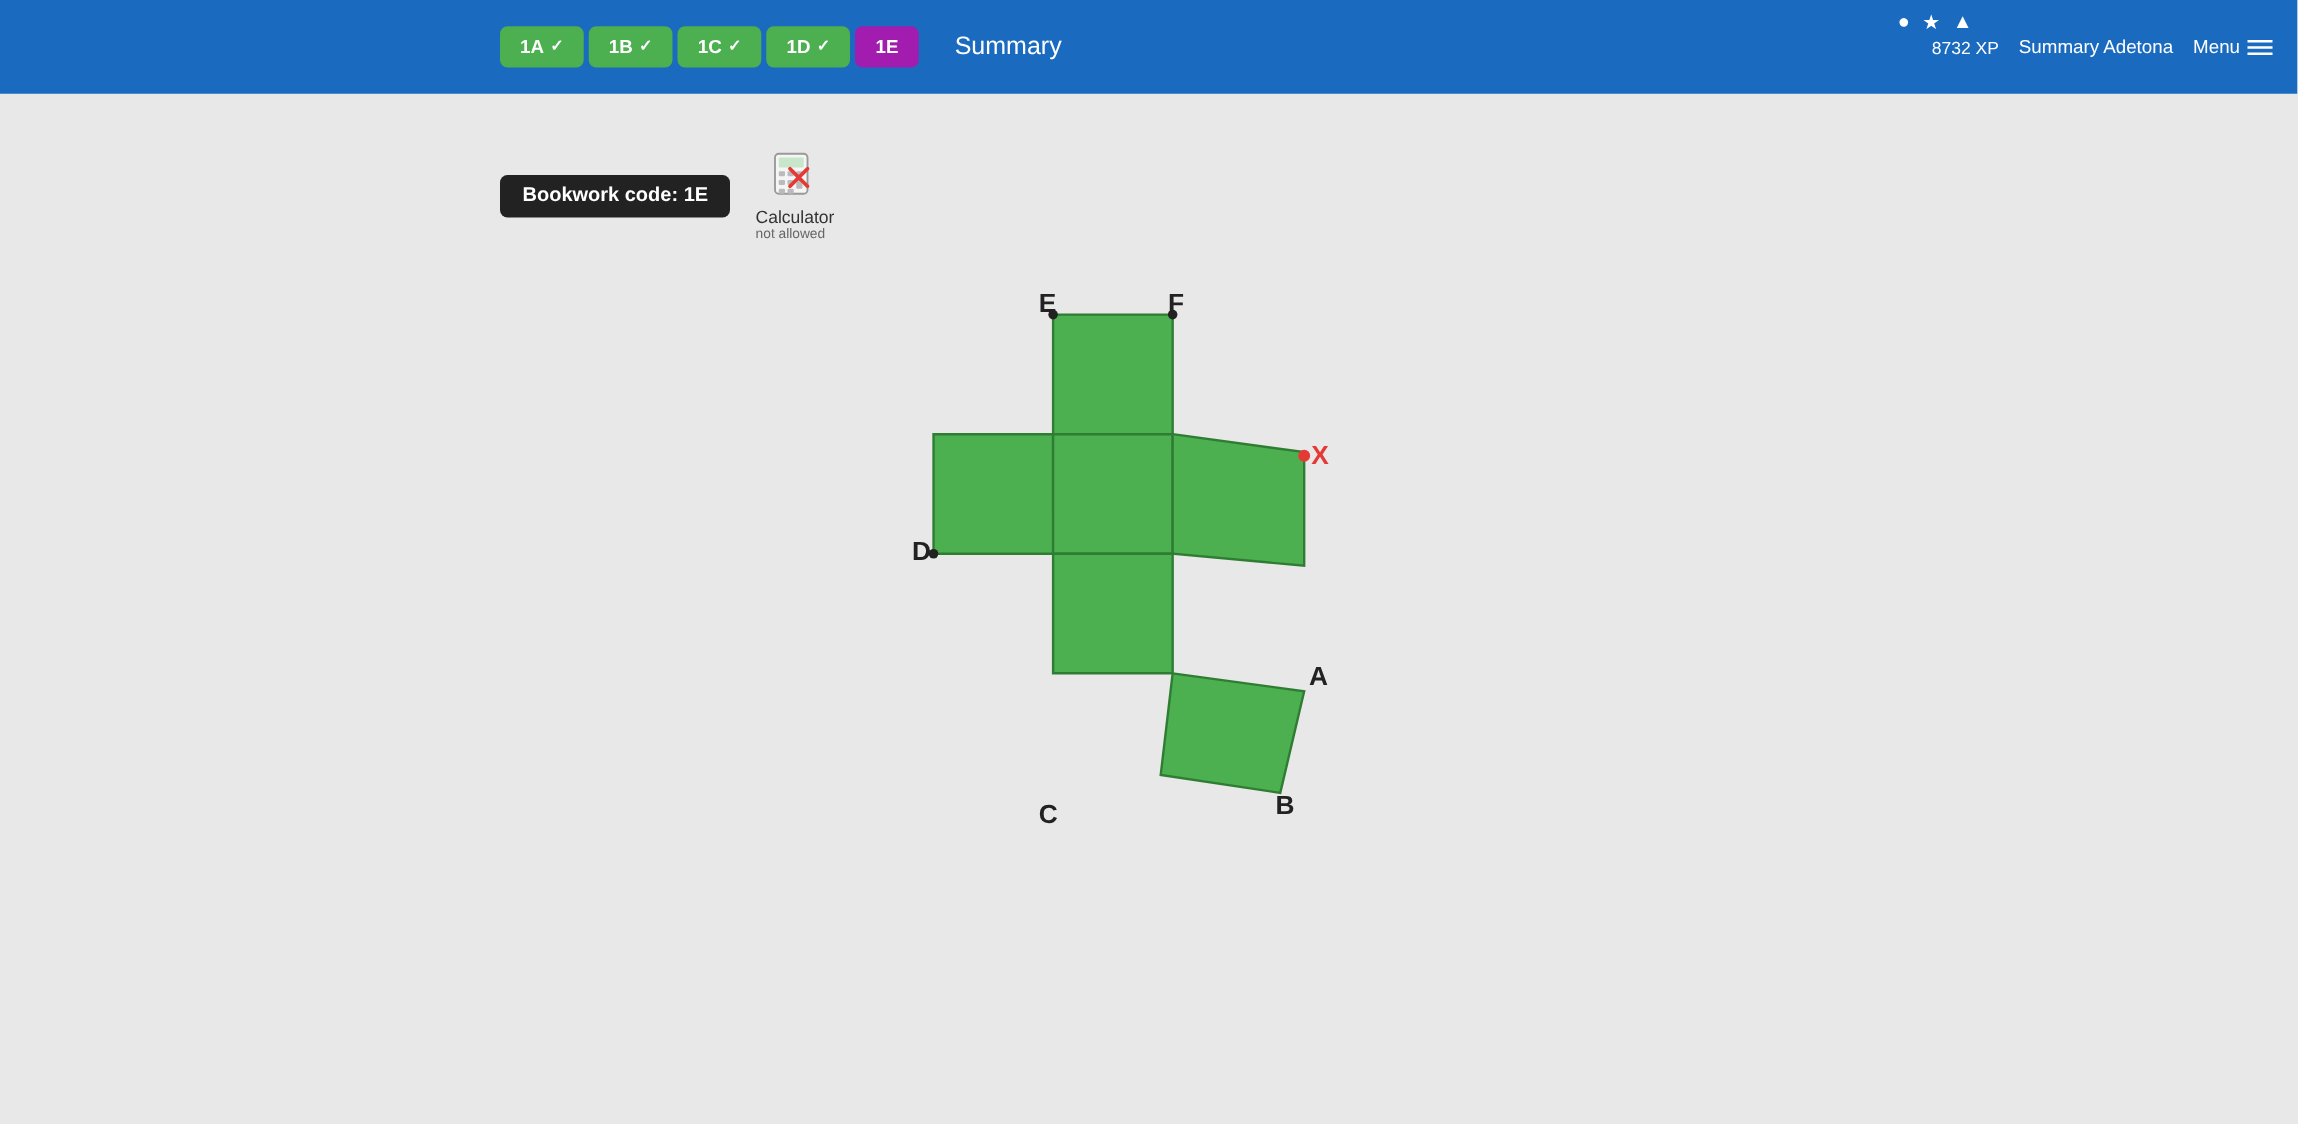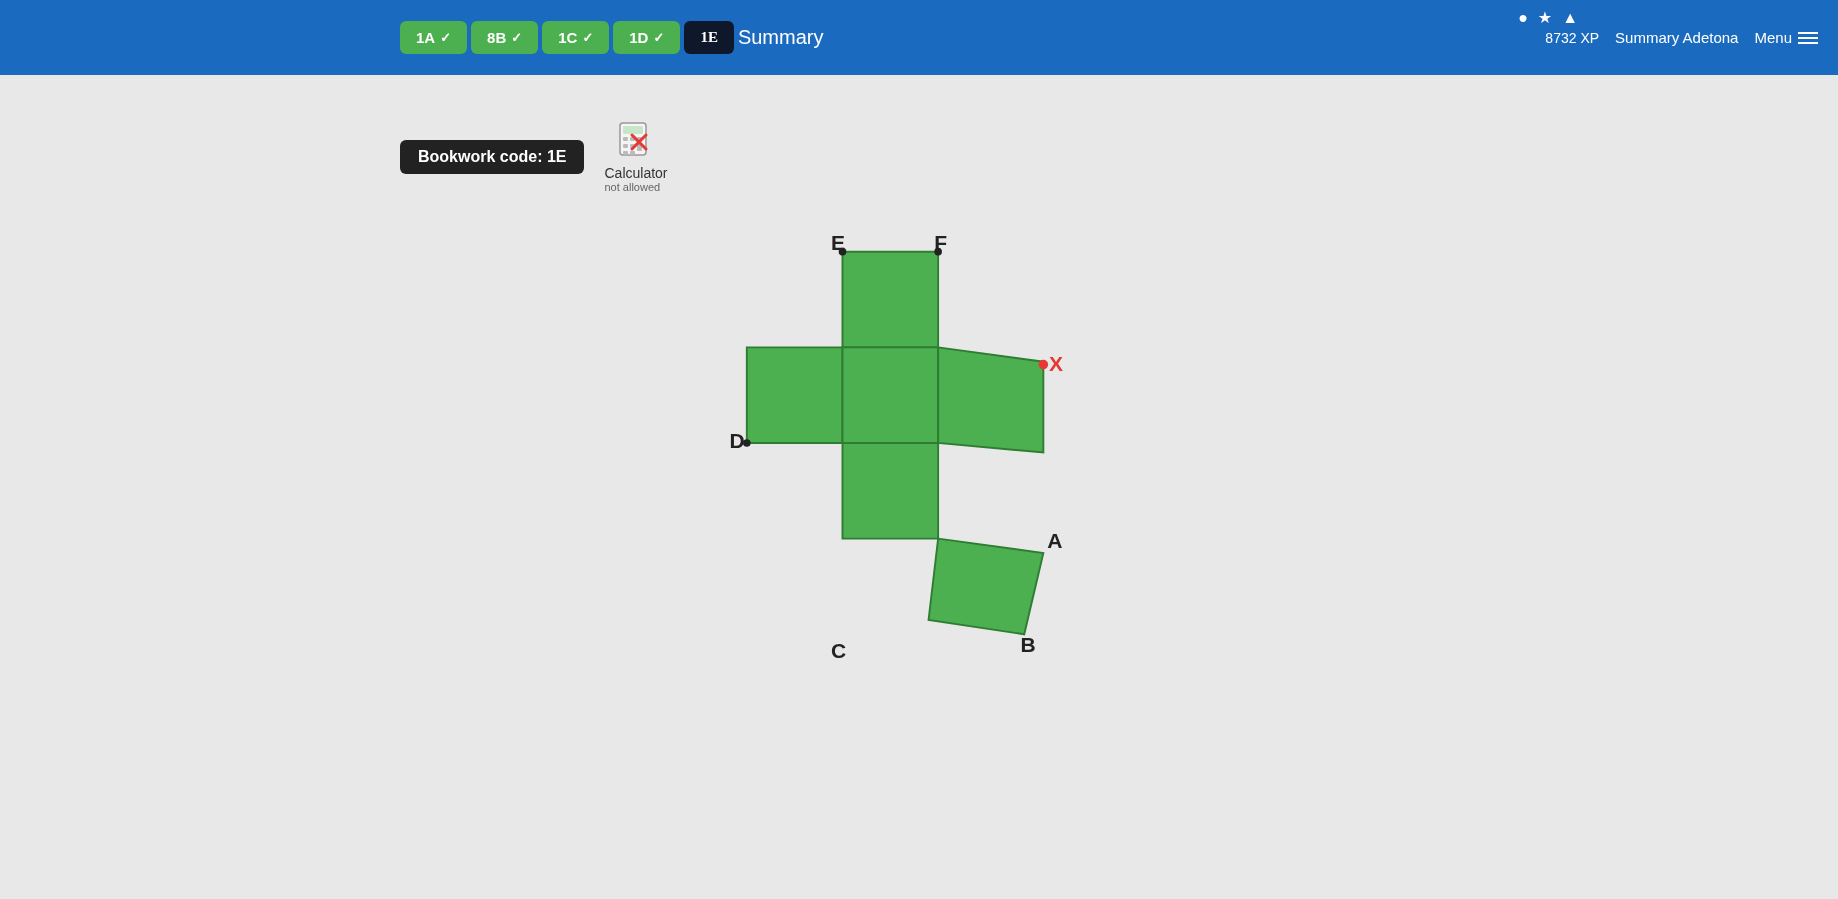--- a/index.html
+++ b/index.html
@@ -31,41 +31,40 @@
     }
 
     .nav-tab {
       background: #4caf50;
       color: white;
       padding: 8px 16px;
       border-radius: 6px;
       font-size: 15px;
       font-weight: bold;
       display: flex;
-      align-items: center;
+      align-items: flex-start;
       gap: 5px;
       cursor: pointer;
     }
 
     .nav-tab.active {
-      background: #0f172a;
-      color: white;
-      font-family: Liberation Serif, serif;
+      background: #a21caf;
+      color: white;
     }
 
     .nav-tab .check {
       color: white;
       font-size: 13px;
     }
 
     .summary-label {
       color: white;
       font-size: 20px;
       font-weight: normal;
-      margin-left: 0;
+      margin-left: 25px;
     }
 
     .nav-right {
       position: absolute;
       right: 20px;
       display: flex;
       align-items: center;
       gap: 16px;
       color: white;
       font-size: 15px;
@@ -197,21 +196,21 @@
   </div>
 
   <div class="nav-tabs">
 
     <div class="nav-tab">
       <span>1A</span>
       <span class="check">✓</span>
     </div>
 
     <div class="nav-tab">
-      <span>8B</span>
+      <span>1B</span>
       <span class="check">✓</span>
     </div>
 
     <div class="nav-tab">
       <span>1C</span>
       <span class="check">✓</span>
     </div>
 
     <div class="nav-tab">
       <span>1D</span>

